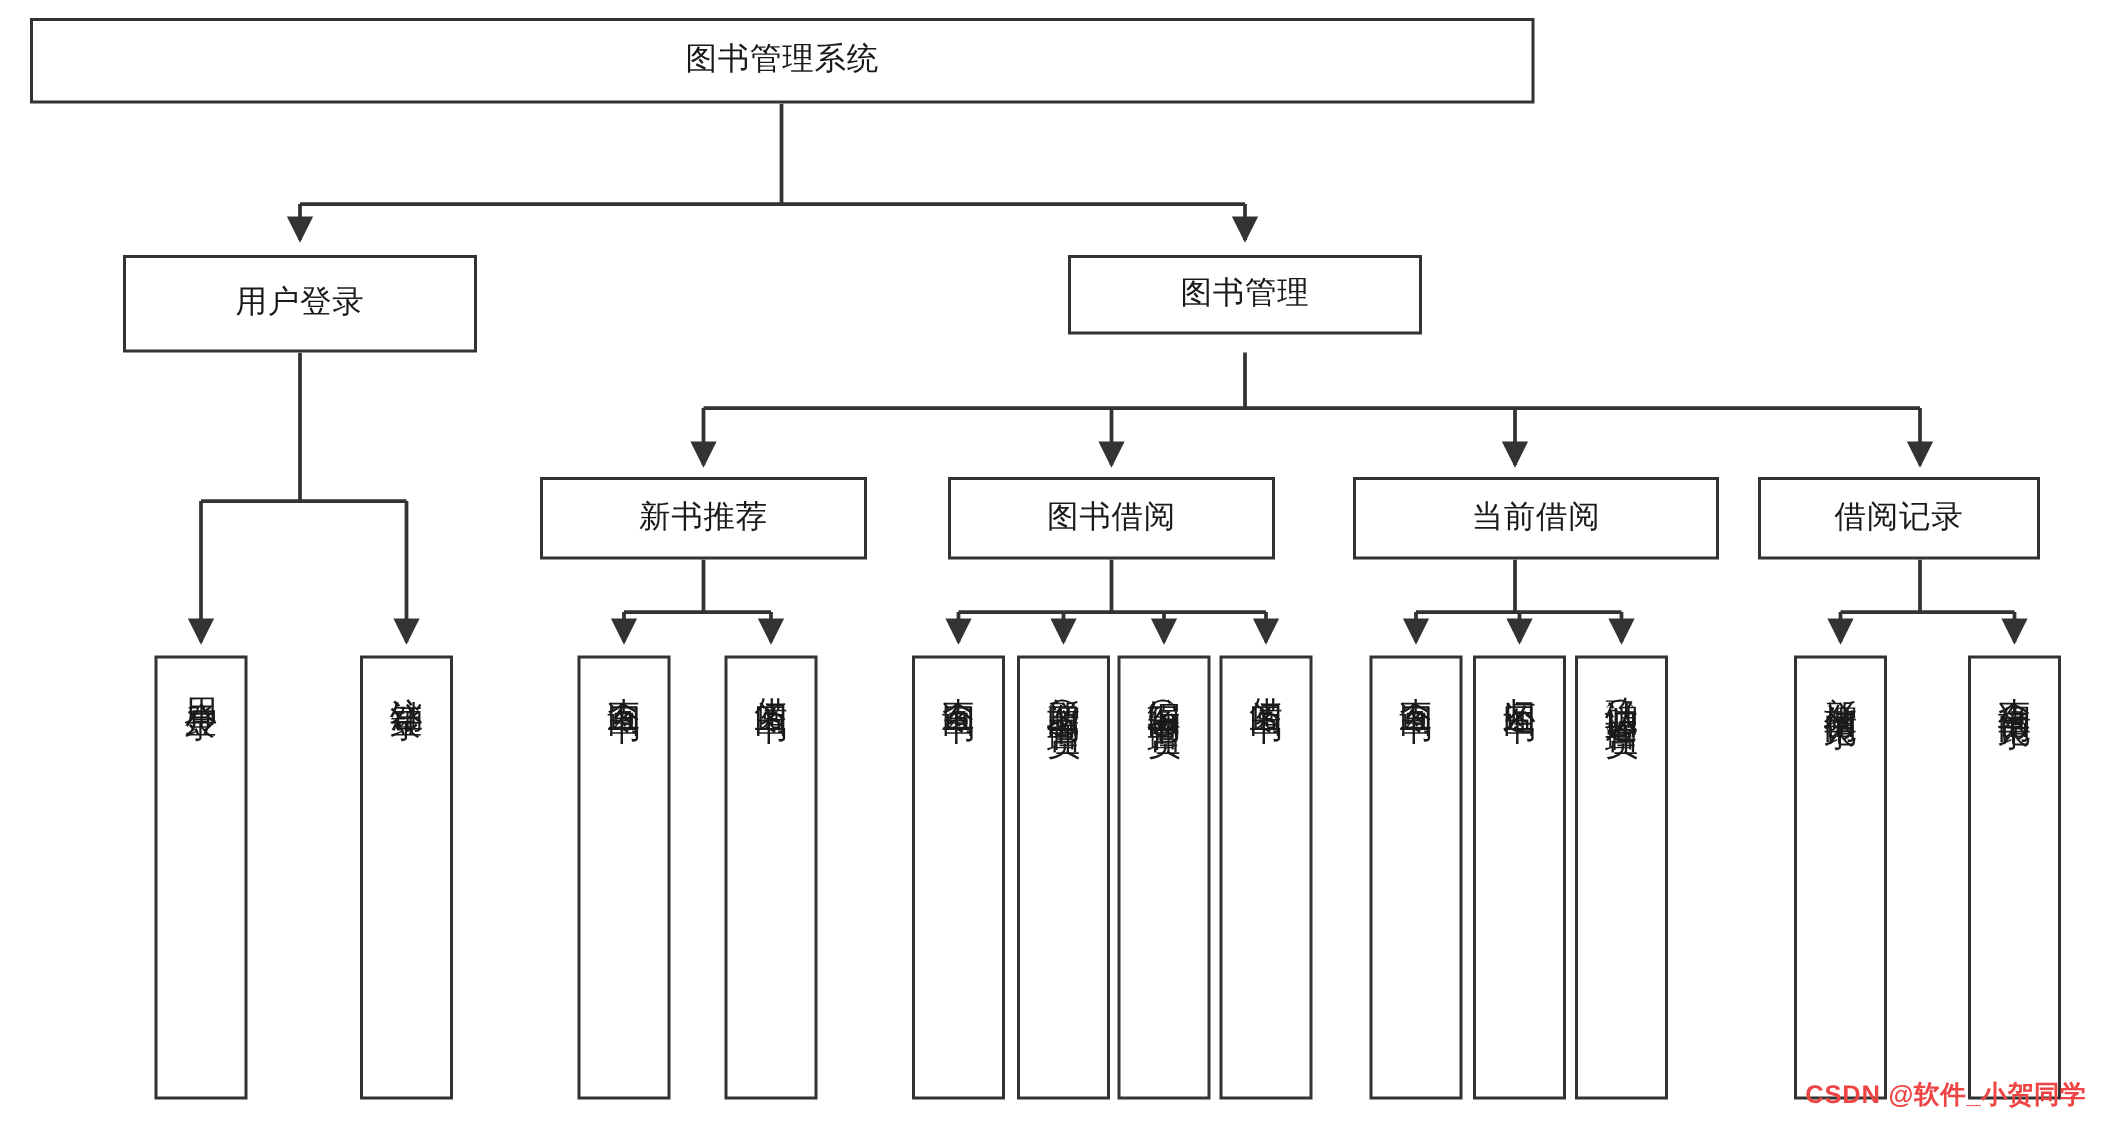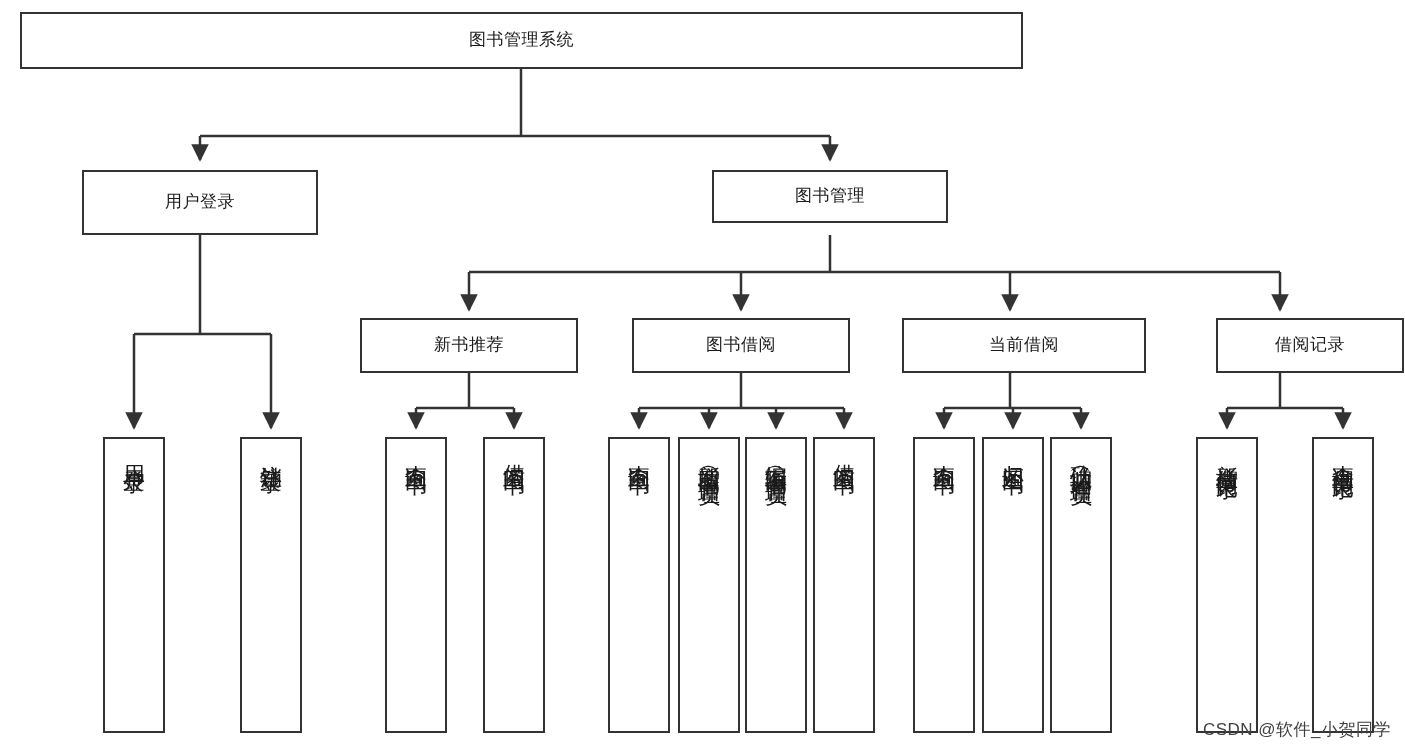--- a/index.html
+++ b/index.html
@@ -36,42 +36,43 @@
     color: #1a1a1a;
   }
   .node .label {
     display: block;
     text-align: center;
     line-height: 1.18;
     letter-spacing: 0.5px;
   }
   .node.horiz .label {
     writing-mode: horizontal-tb;
-    font-size: 17px;
+    font-size: 21px;
   }
   .node.vert {
     align-items: flex-start;
     padding-top: 8px;
   }
   .node.vert .label {
     writing-mode: vertical-rl;
     text-orientation: upright;
     font-size: 22px;
     letter-spacing: 3px;
     line-height: 1;
   }
   .node-root .label { font-size: 22px; }
   .watermark {
     position: absolute;
     right: 14px;
     bottom: 6px;
     font-size: 17px;
-    color: #404040;
+    color: #ef4444;
     white-space: nowrap;
     letter-spacing: 0.5px;
+    font-weight: bold;
   }
 </style>
 </head>
 <body>
 
 <div id="canvas">
 
   <svg class="wires" viewBox="0 0 1405 747" xmlns="http://www.w3.org/2000/svg">
     <defs>
       <marker id="arrow" viewBox="0 0 10 10" refX="9" refY="5" markerWidth="7" markerHeight="7" orient="auto-start-reverse">
@@ -135,21 +136,21 @@
 
   <div class="node horiz" id="n-l2-0" style="left: 360px; top: 318px; width: 218px; height: 55px;">
     <span class="label">新书推荐</span>
   </div>
   <div class="node horiz" id="n-l2-1" style="left: 632px; top: 318px; width: 218px; height: 55px;">
     <span class="label">图书借阅</span>
   </div>
   <div class="node horiz" id="n-l2-2" style="left: 902px; top: 318px; width: 244px; height: 55px;">
     <span class="label">当前借阅</span>
   </div>
-  <div class="node horiz" id="n-l2-3" style="left: 1216px; top: 318px; width: 188px; height: 55px;">
+  <div class="node horiz" id="n-l2-3" style="left: 1172px; top: 318px; width: 188px; height: 55px;">
     <span class="label">借阅记录</span>
   </div>
 
   <div class="node vert" id="n-lf-0" style="left: 103px; top: 437px; width: 62px; height: 296px;">
     <span class="label">用户登录</span>
   </div>
   <div class="node vert" id="n-lf-1" style="left: 240px; top: 437px; width: 62px; height: 296px;">
     <span class="label">注销登录</span>
   </div>
   <div class="node vert" id="n-lf-2" style="left: 385px; top: 437px; width: 62px; height: 296px;">

